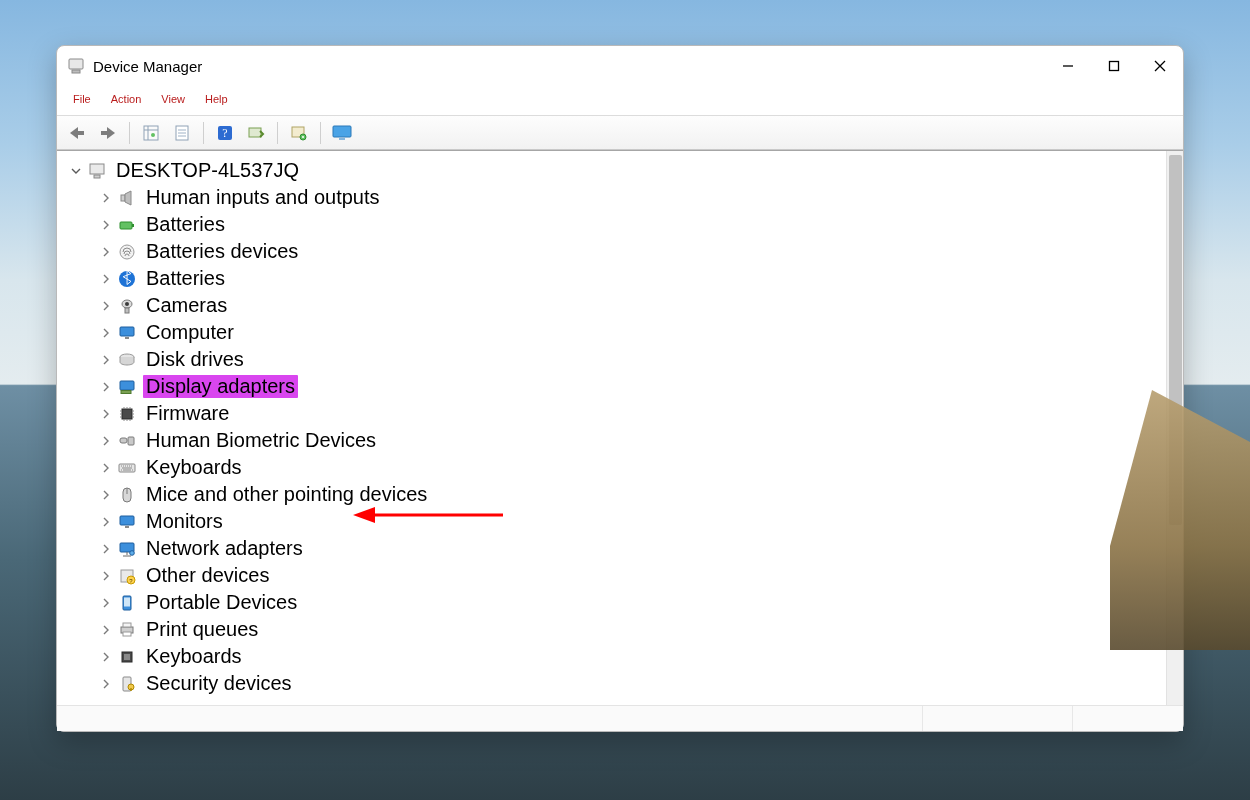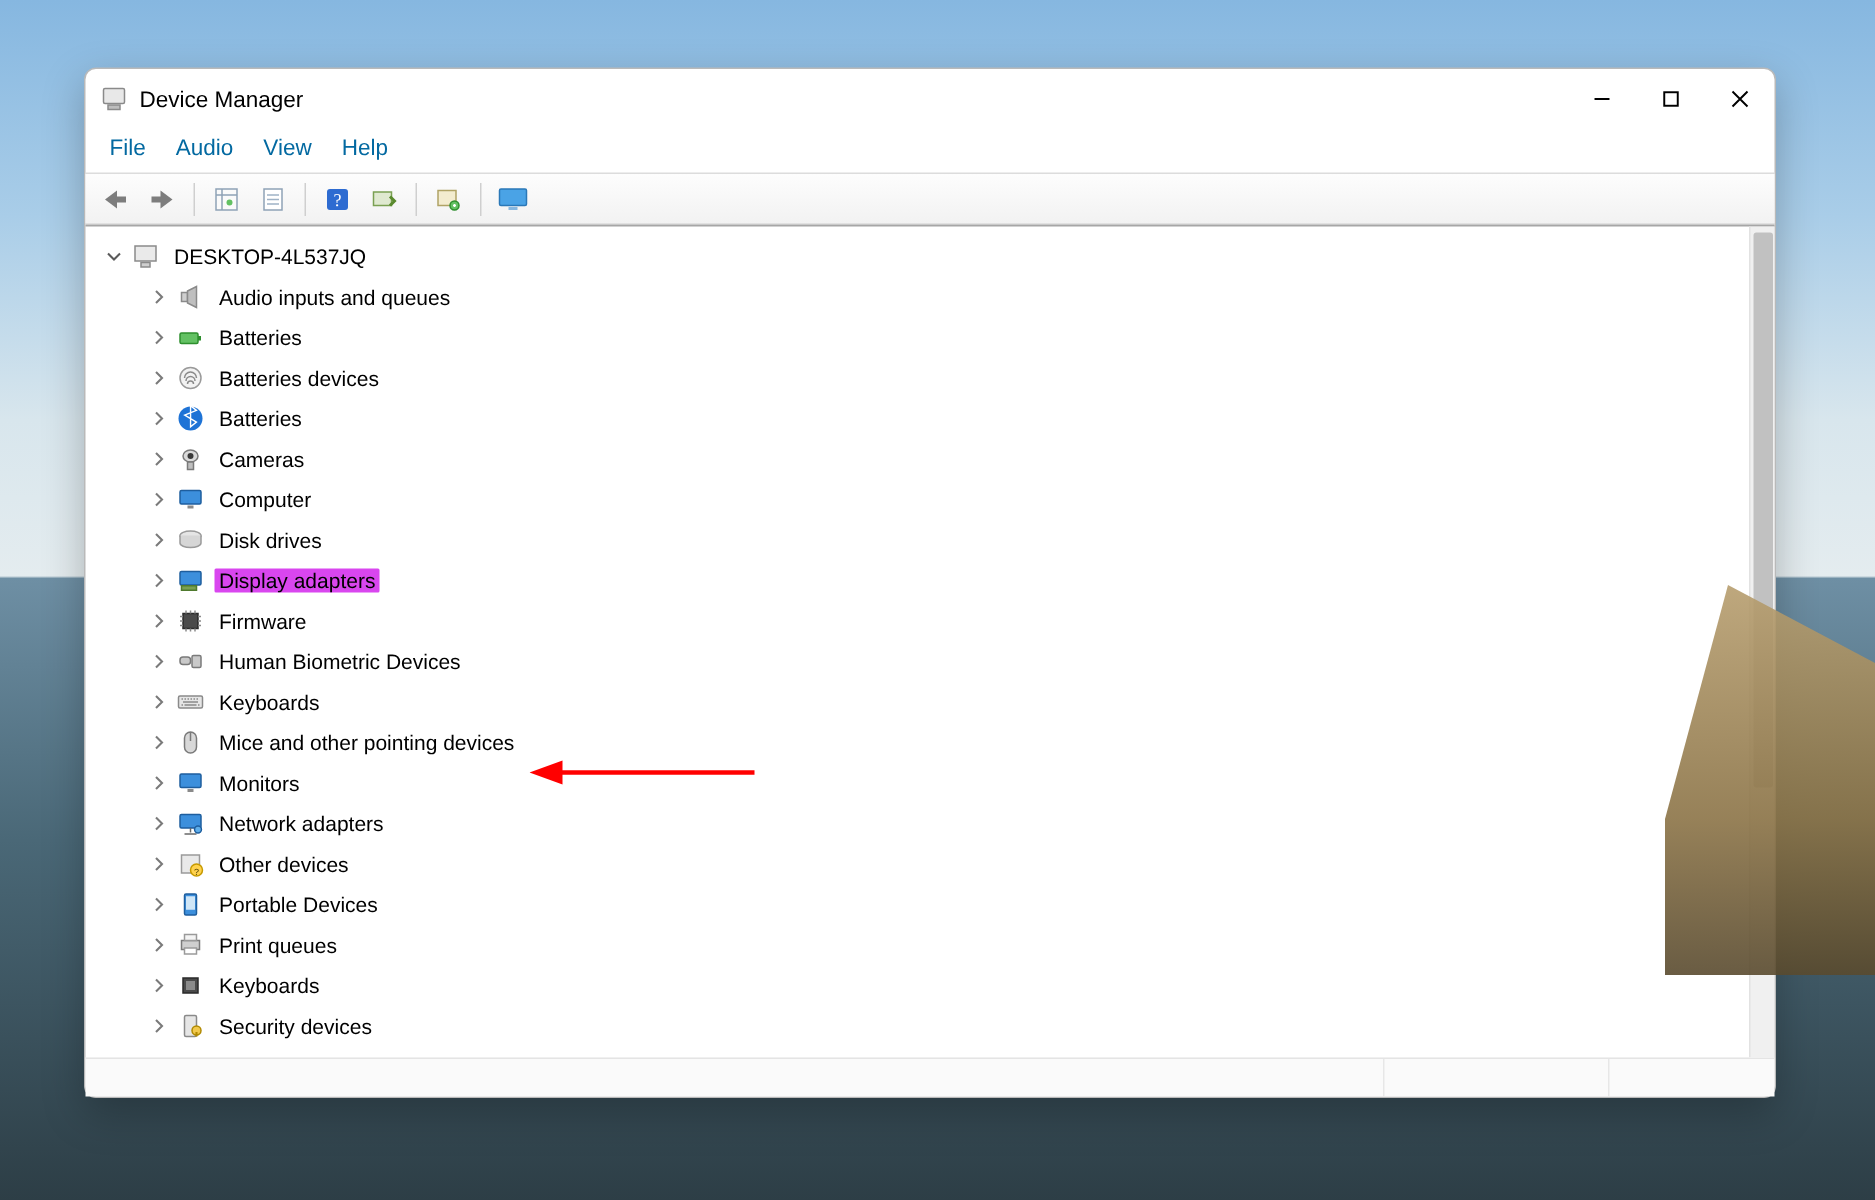--- a/index.html
+++ b/index.html
@@ -26,41 +26,41 @@
     display: flex; flex-direction: column;
   }
   
   .titlebar { display:flex; align-items:center; height:40px; padding-left:10px; }
   .titlebar .app-icon { width:18px; height:18px; margin-right:8px; }
   .titlebar .title { font-size:15px; color:#000; flex:0 0 auto; }
   .titlebar .spacer { flex:1; }
   .winbtn { width:46px; height:40px; display:flex; align-items:center; justify-content:center; color:#000; }
   
   .menubar { display:flex; align-items:center; gap:4px; padding:2px 8px 6px 8px; height:30px; border-bottom:1px solid #dcdcdc;}
-  .menuitem { padding:2px 8px; font-size:15px; color:#0369a1; border-radius:3px; }
+  .menuitem { padding:2px 8px; font-size:11px; color:#b91c1c; border-radius:3px; }
   
   .toolbar { display:flex; align-items:center; height:34px; padding:0 6px;
     background:linear-gradient(#fdfdfd,#f2f2f2);
     border-bottom:1px solid #c9c9c9; gap:3px;
   }
   .tbtn { width:28px; height:26px; display:flex; align-items:center; justify-content:center; border:1px solid transparent; border-radius:3px; }
   .tsep { width:1px; height:22px; background:#cfcfcf; margin:0 4px; }
   
   .content { flex:1; display:flex; border-top:1px solid #a6a6a6; position:relative; overflow:hidden; }
   .tree-scroll { flex:1; overflow:hidden; padding:6px 0 0 8px; }
   .scrollbar { width:17px; background:#f0f0f0; border-left:1px solid #e2e2e2; display:flex; flex-direction:column; align-items:center; }
   .scroll-thumb { width:13px; flex:0 0 370px; background:#c1c1c1; border-radius:2px; margin-top:4px; }
   .scroll-track { flex:1; }
   
   .tree ul { list-style:none; }
   .tree li { white-space:nowrap; }
   .node { display:flex; align-items:center; height:27px; padding-left:4px; }
   .node .expander { width:14px; height:14px; display:flex; align-items:center; justify-content:center; margin-right:2px; color:#6b6b6b; }
   .node .icon { width:20px; height:20px; margin:0 6px 0 2px; display:flex; align-items:center; justify-content:center; }
-  .node .label { font-size:14px; color:#000; padding:0 3px; }
+  .node .label { font-size:20px; color:#000; padding:0 3px; }
   .node.selected .label { background:#d946ef; border-radius:1px; }
   .children { padding-left:30px; }
   
   svg { display:block; }
   
   .statusbar { height:26px; border-top:1px solid #e4e4e4; background:#fafafa; display:flex; }
   .statusbar .seg { flex:1; border-right:1px solid #e7e7e7; }
   .statusbar .seg:last-child { flex:0 0 110px; border-right:none; }
   .statusbar .seg.mid { flex:0 0 150px; }
   .statusbar .seg.big { flex:1; }
@@ -95,21 +95,21 @@
       </div>
       <div class="winbtn close">
         <svg width="12" height="12" viewBox="0 0 12 12">
             <path d="M1 1 L11 11 M11 1 L1 11" stroke="currentColor" stroke-width="1.3"></path>
           </svg>
       </div>
     </div>
 
     <div class="menubar">
       <div class="menuitem">File</div>
-      <div class="menuitem">Audio</div>
+      <div class="menuitem">Action</div>
       <div class="menuitem">View</div>
       <div class="menuitem">Help</div>
     </div>
 
     <div class="toolbar">
       <div class="tbtn">
         <span>
           <svg width="18" height="16" viewBox="0 0 18 16">
               <path d="M10 2 L2 8 L10 14 Z" fill="#7d7d7d"></path>
               <rect x="9" y="6" width="7" height="4" fill="#7d7d7d"></rect>
@@ -205,21 +205,21 @@
                       <svg width="10" height="10" viewBox="0 0 10 10">
                         <path d="M3 1 L7 5 L3 9" fill="none" stroke="#7a7a7a" stroke-width="1.4"></path>
                       </svg>
                     </span>
                     <span class="icon">
                       <svg width="18" height="18" viewBox="0 0 18 18">
                         <rect x="3" y="6" width="4" height="6" fill="#cfcfcf" stroke="#8a8a8a"></rect>
                         <polygon points="7,5 13,2 13,16 7,13" fill="#bfbfbf" stroke="#8a8a8a"></polygon>
                       </svg>
                     </span>
-                    <span class="label">Audio inputs and queues</span>
+                    <span class="label">Human inputs and outputs</span>
                   </div>
                 </li>
                 <li>
                   <div class="node">
                     <span class="expander">
                       <svg width="10" height="10" viewBox="0 0 10 10">
                         <path d="M3 1 L7 5 L3 9" fill="none" stroke="#7a7a7a" stroke-width="1.4"></path>
                       </svg>
                     </span>
                     <span class="icon">

